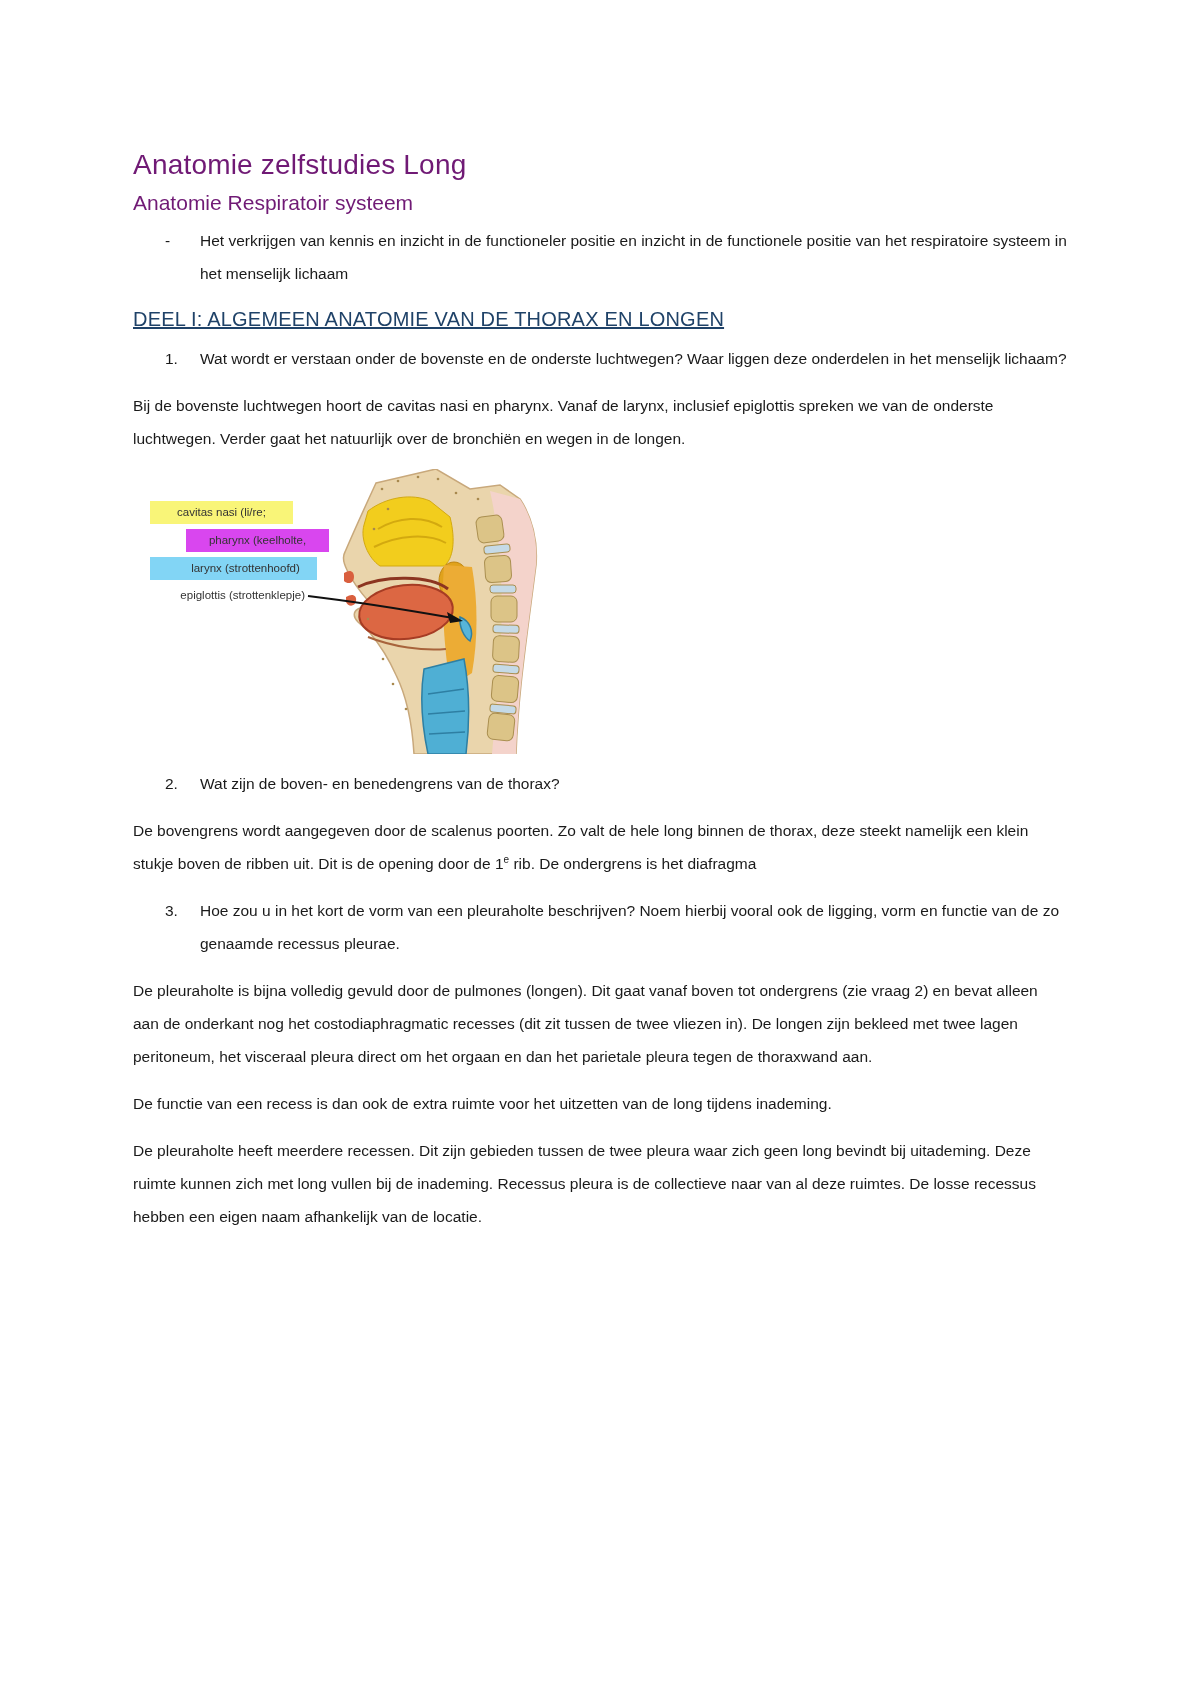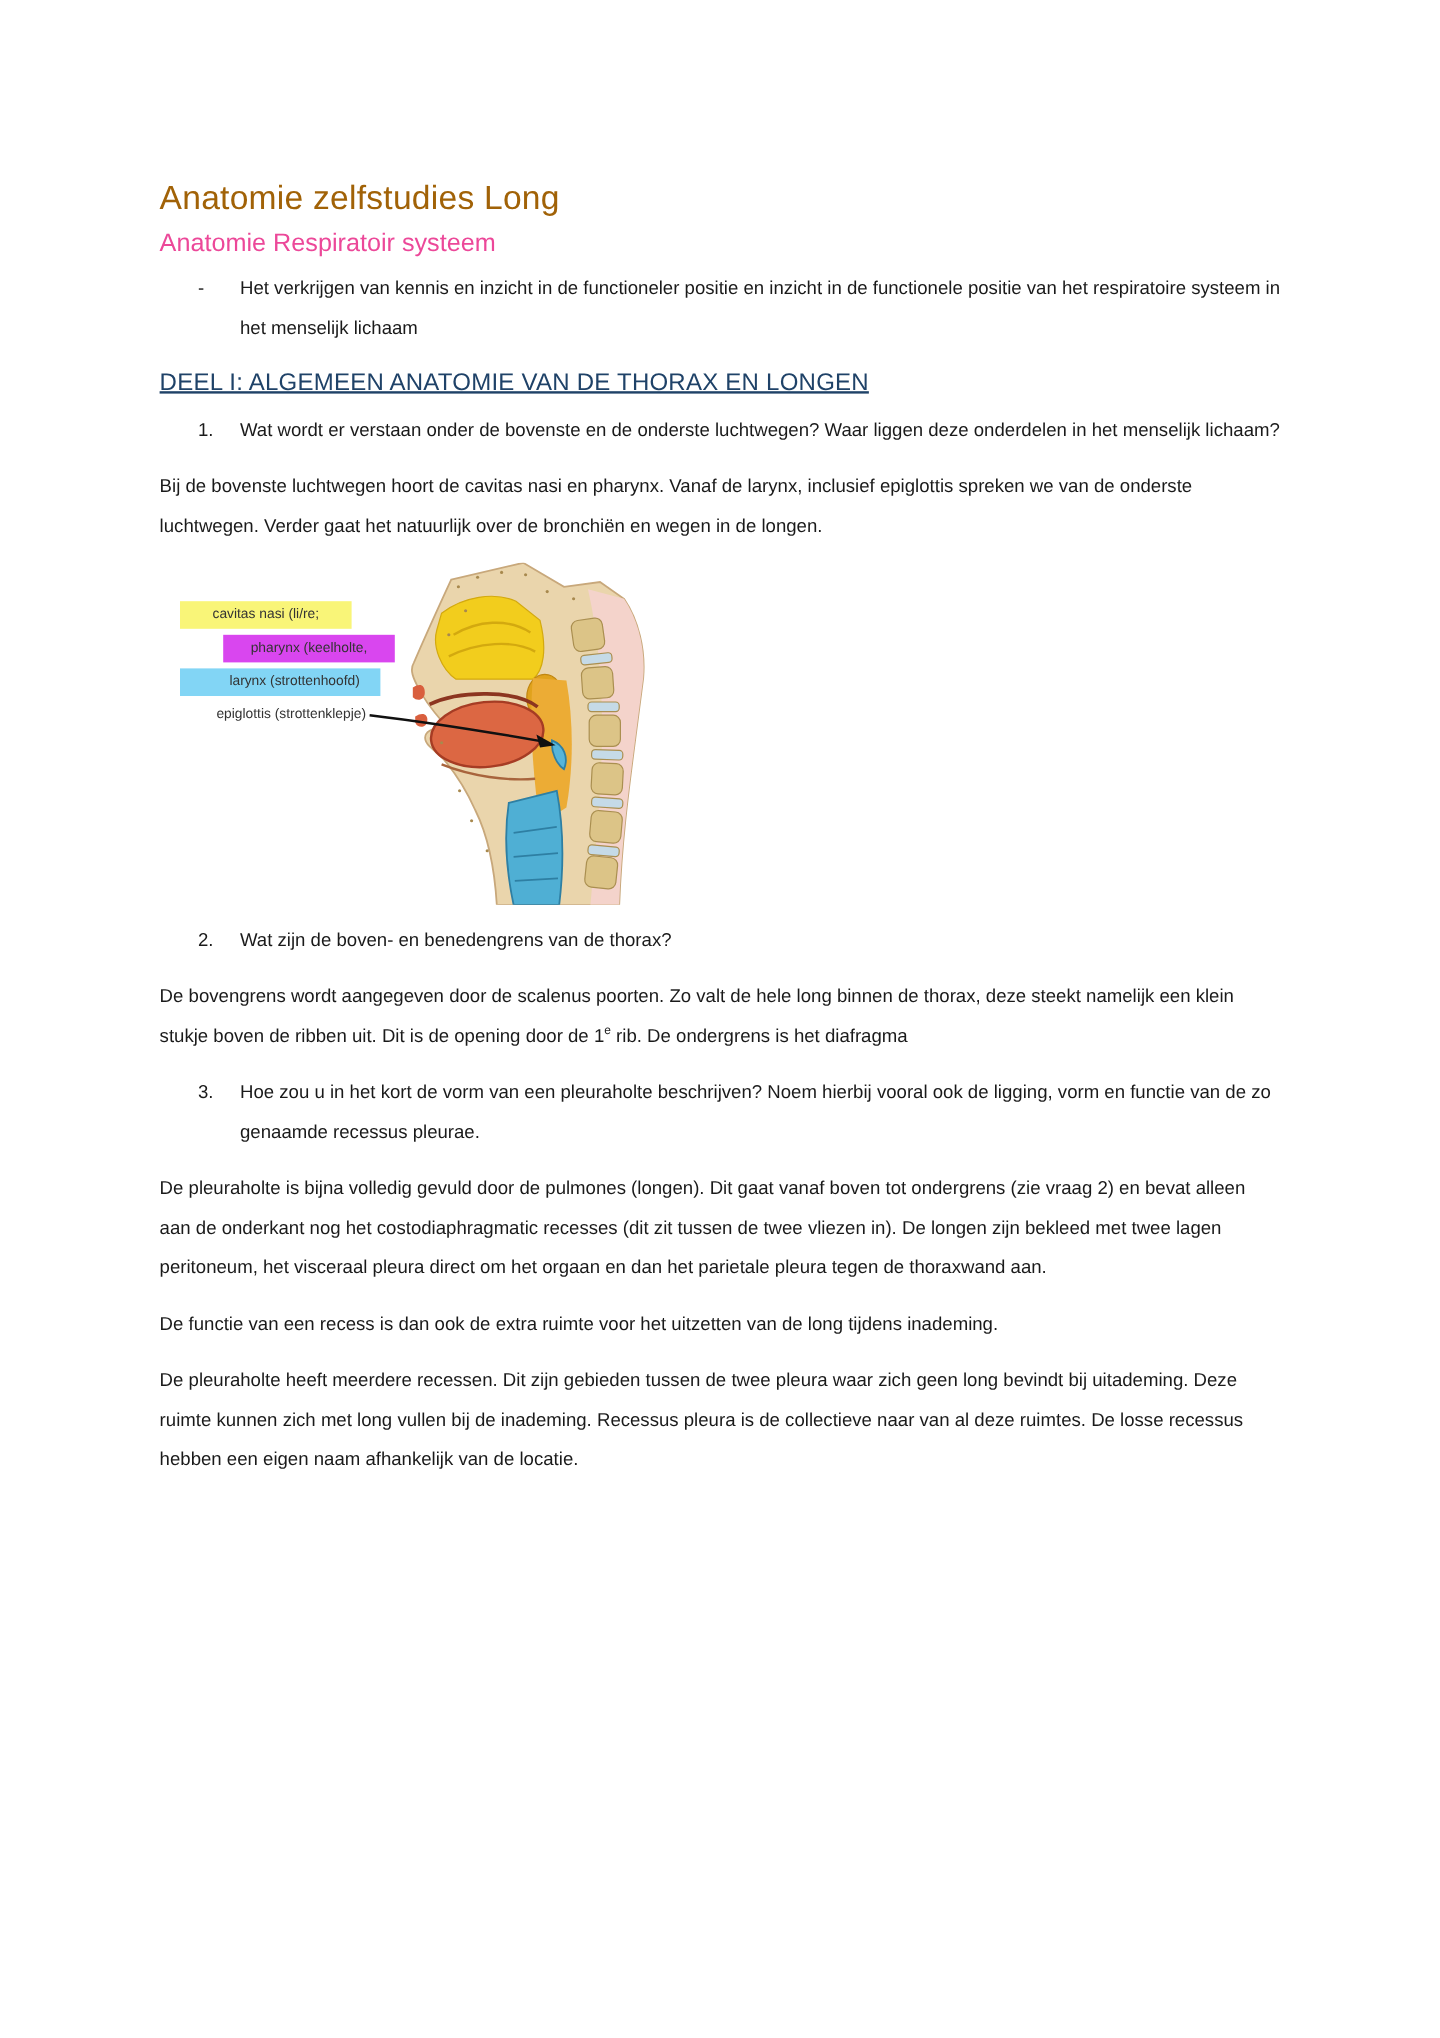--- a/index.html
+++ b/index.html
@@ -38,23 +38,23 @@
   .fig-label.plain{background:transparent !important;text-align:right;width:155px;}
   .arrow-svg,.anatomy-svg{position:absolute;top:0;left:0;}
   .anatomy-svg{left:190px;}
   sup{font-size:10px;line-height:0;}
 </style>
 </head>
 <body>
 
 <div class="page">
 
-  <h1 class="doc-title" style="color: #a16207;">Anatomie zelfstudies Long</h1>
+  <h1 class="doc-title" style="color: #701a75;">Anatomie zelfstudies Long</h1>
 
-  <h2 class="doc-subtitle" style="color: #ec4899;">Anatomie Respiratoir systeem</h2>
+  <h2 class="doc-subtitle" style="color: #701a75;">Anatomie Respiratoir systeem</h2>
 
   <div class="list-row body-text">
     <span class="list-marker">-</span>
     <span>Het verkrijgen van kennis en inzicht in de functioneler positie en inzicht in de functionele positie van het respiratoire systeem in het menselijk lichaam</span>
   </div>
 
   <h3 class="section-heading" style="color: rgb(31, 66, 104); text-decoration: underline;">DEEL I: ALGEMEEN ANATOMIE VAN DE THORAX EN LONGEN</h3>
 
   <div class="list-row body-text">
     <span class="list-marker">1.</span>

